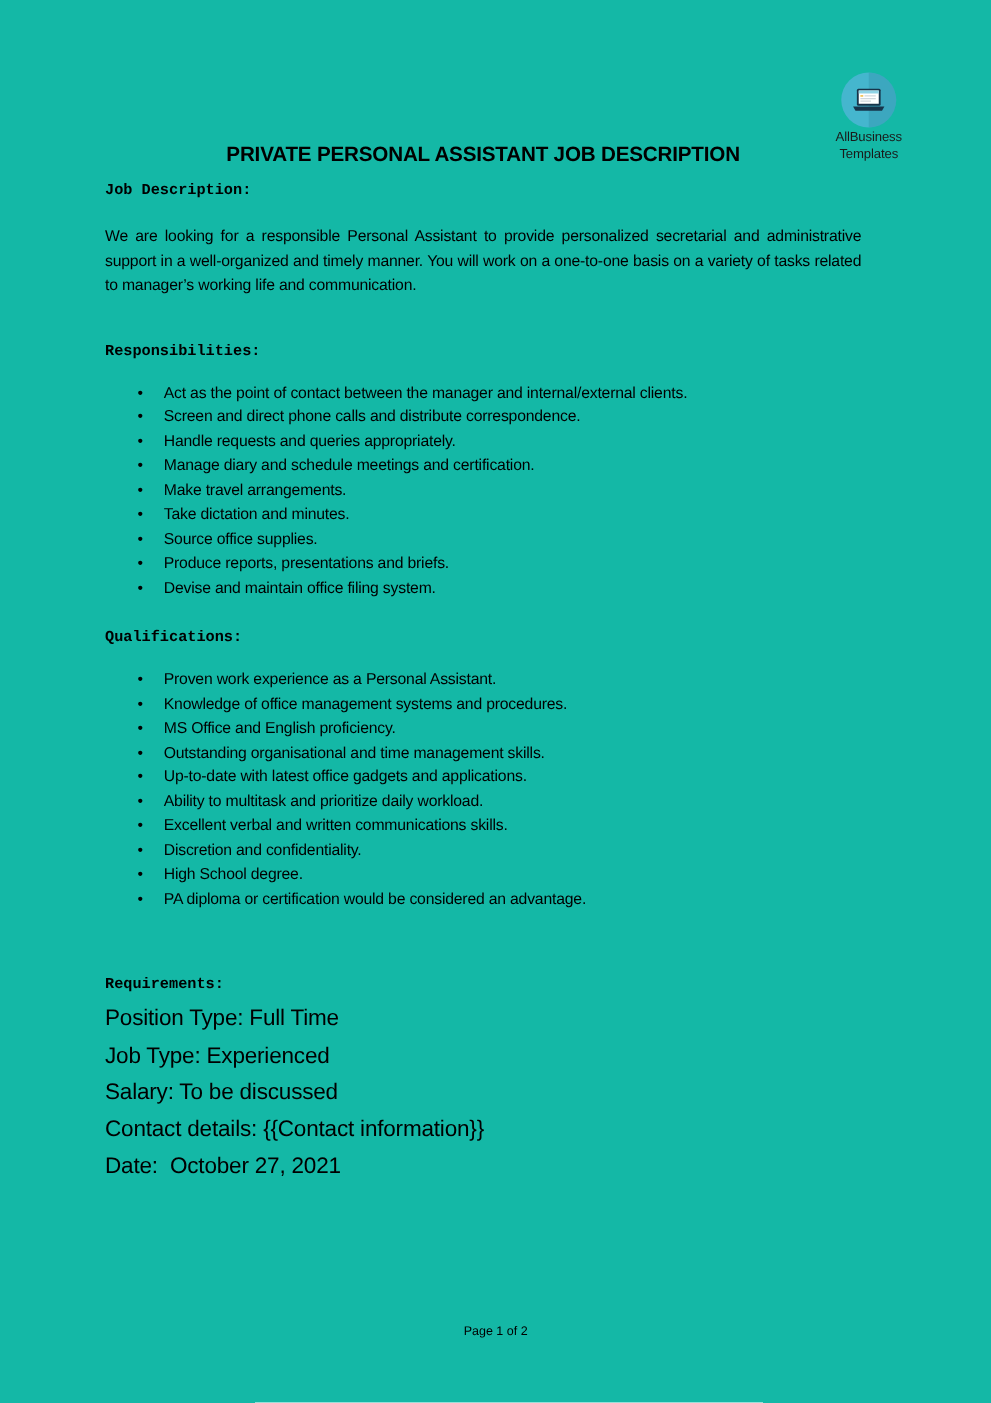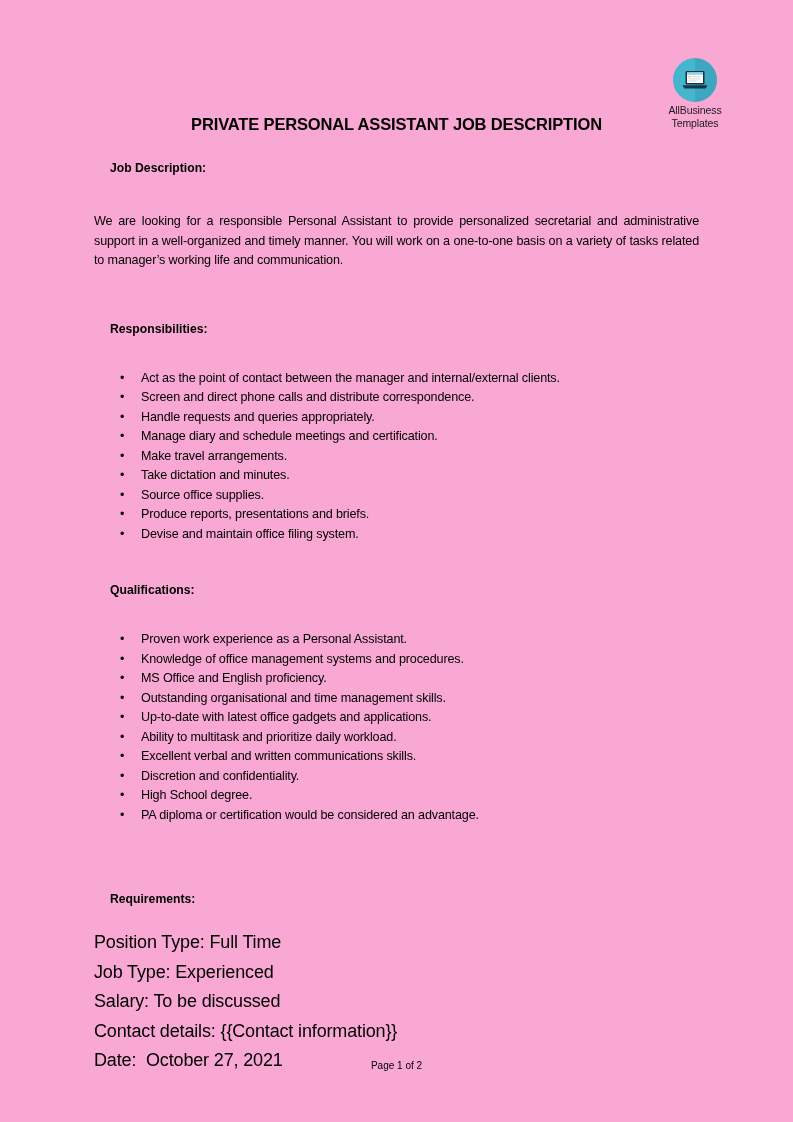--- a/index.html
+++ b/index.html
@@ -12,21 +12,21 @@
     height: 1122px;
     position: relative;
     font-family: "Liberation Sans", sans-serif;
     color: #000000;
     overflow: hidden;
   }
 
   .page {
     position: absolute;
     inset: 0;
-    background: #f9a8d4;
+    background: #14b8a6;
   }
 
   
   .logo-block {
     position: absolute;
     left: 655px;
     top: 58px;
     width: 80px;
     text-align: center;
   }
@@ -61,42 +61,42 @@
     font-family: "Liberation Sans", sans-serif;
     font-size: 10.5px;
     line-height: 12.5px;
     color: #1a1a1a;
     letter-spacing: -0.1px;
   }
 
   
   .doc {
     position: absolute;
-    left: 94px;
+    left: 84px;
     top: 0;
     width: 605px;
   }
 
   .doc-title {
     font-family: "Liberation Sans", sans-serif;
     font-weight: bold;
     font-size: 16.5px;
     line-height: 20px;
     text-align: center;
     margin: 0;
     padding-top: 114px;
     letter-spacing: -0.15px;
   }
 
   .section-heading {
-    font-family: Liberation Sans, sans-serif;
+    font-family: Liberation Mono, monospace;
     font-weight: bold;
     font-size: 12.2px;
     line-height: 16px;
-    margin: 16px;
+    margin: 0;
   }
 
   .para {
     font-family: "Liberation Sans", sans-serif;
     font-size: 12.6px;
     line-height: 19.5px;
     margin: 0;
     text-align: justify;
     letter-spacing: -0.15px;
   }

